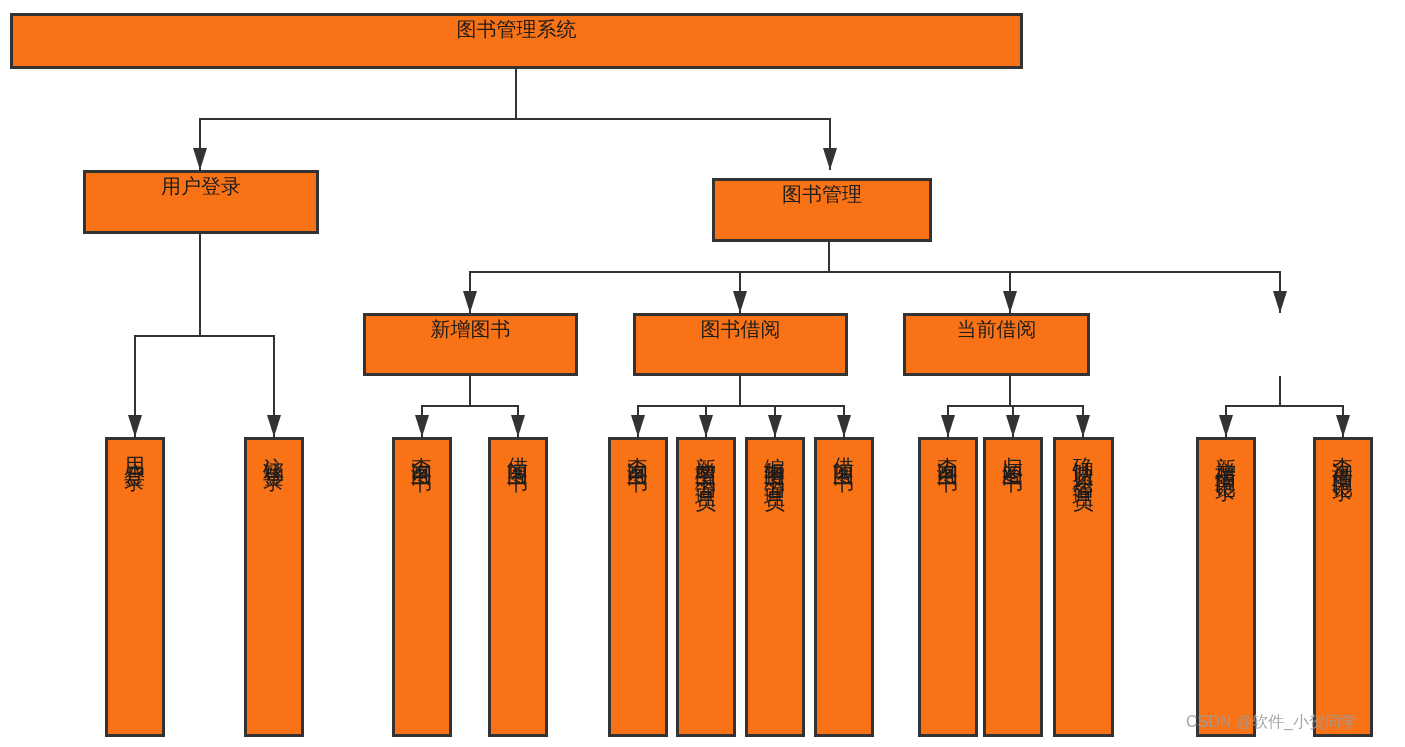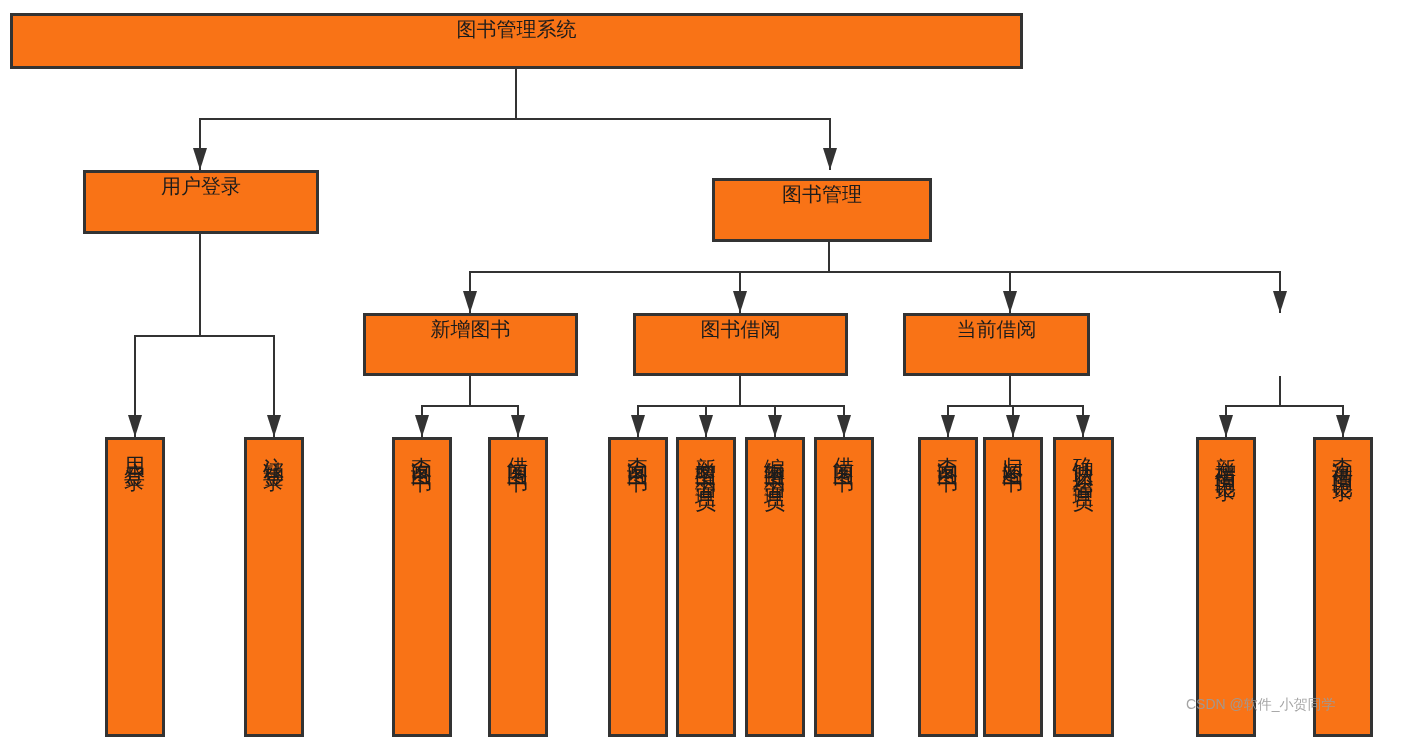--- a/index.html
+++ b/index.html
@@ -15,21 +15,21 @@
       border-top:22px solid #333333;}
   
   .node{position:absolute;box-sizing:border-box;background:#f97316;border:3px solid #333333;
         display:flex;align-items:flex-start;justify-content:center;color:#1c1c1c;}
   .node .lbl{font-size:20px;white-space:nowrap;}
   .node.v .lbl{
     writing-mode:vertical-rl;text-orientation:mixed;
     font-size:21px;line-height:1;letter-spacing:5px;white-space:normal;
   }
   .watermark{
-    position:absolute;left:1186px;top:696px;font-size:14px;color:#9b9b9b;opacity:.9;
+    position:absolute;left:1186px;top:712px;font-size:16px;color:#9b9b9b;opacity:.9;
     white-space:nowrap;z-index:5;
   }
 </style>
 </head>
 <body>
 
 <div class="canvas">
 
   <div class="vl" style="left:515px;top:69px;height:50px"></div>
   <div class="vl" style="left:199px;top:234px;height:102px"></div>

